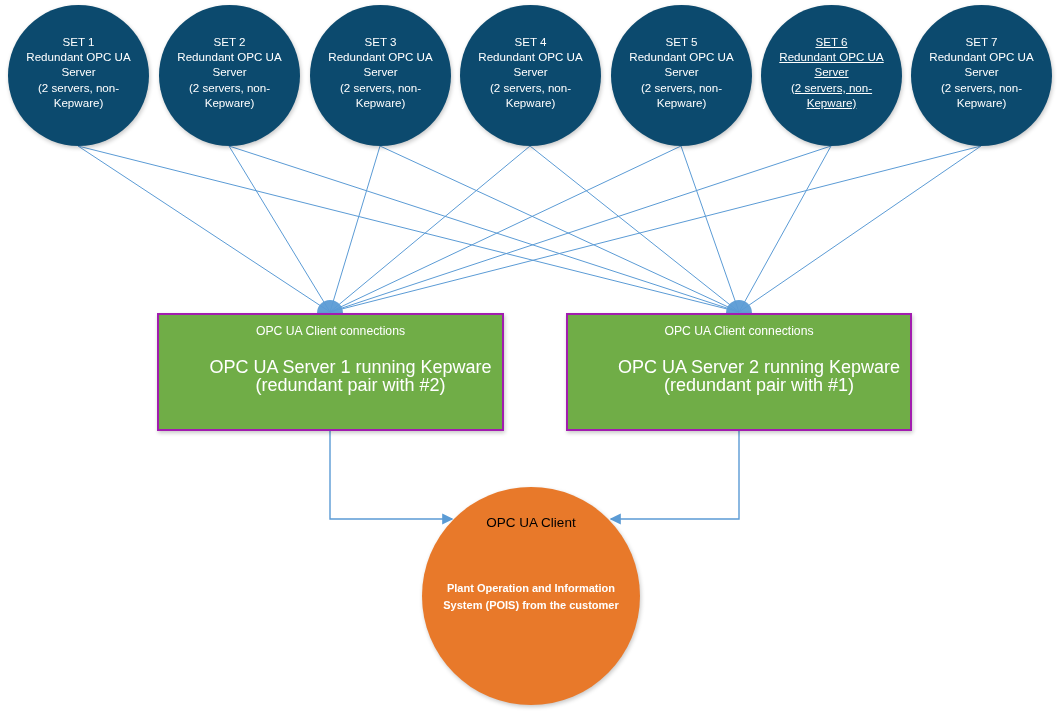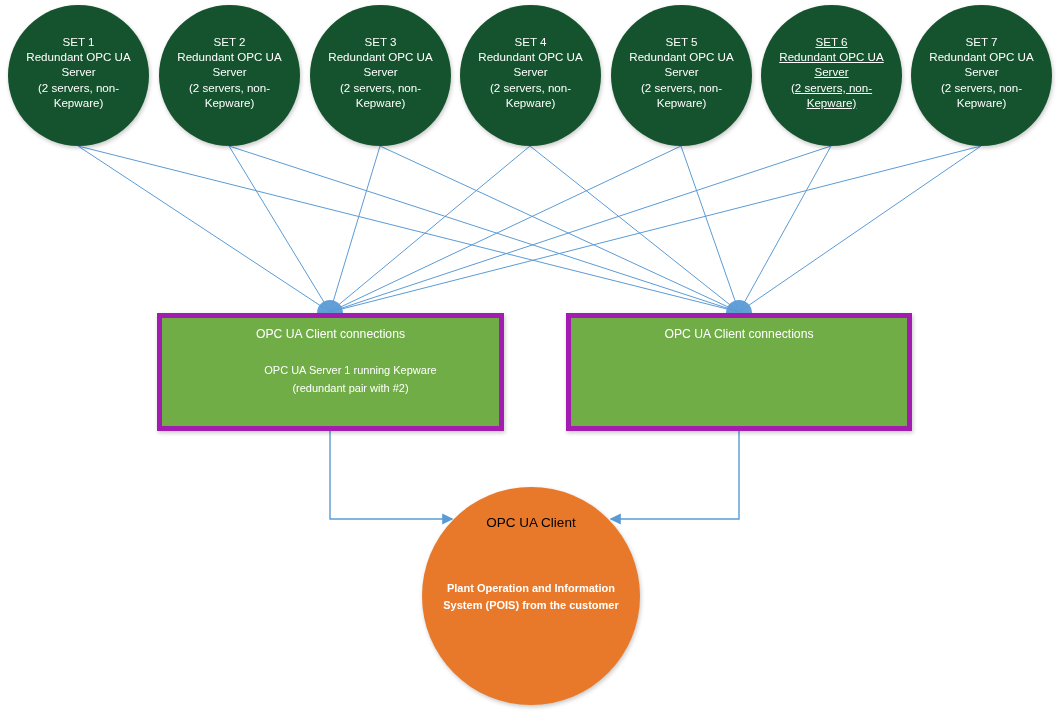--- a/index.html
+++ b/index.html
@@ -30,21 +30,21 @@
     display: flex;
     align-items: flex-start;
     justify-content: center;
     color: #ffffff;
     text-align: center;
     box-shadow: 1px 2px 4px rgba(0,0,0,0.22);
   }
   .set-circle {
     width: 141px;
     height: 141px;
-    background: #14532d;
+    background: #0c4a6e;
     font-size: 11.6px;
     line-height: 15.2px;
     padding-top: 29px;
   }
   .set-circle .label-inner {
     width: 118px;
   }
   .client-circle {
     width: 218px;
     height: 218px;
@@ -73,42 +73,42 @@
     top: 93px;
     text-align: center;
     font-size: 11px;
     line-height: 17px;
     font-weight: bold;
     color: #ffffff;
   }
   .server-box {
     position: absolute;
     background: #70AD47;
-    border: 5px solid #a21caf;
+    border: 2px solid #a21caf;
     box-sizing: border-box;
     box-shadow: 1px 2px 4px rgba(0,0,0,0.22);
     text-decoration: underline;
   }
   .box-head {
     position: absolute;
     left: 0;
     right: 0;
     top: 9px;
     text-align: center;
     color: #ffffff;
     font-size: 12.2px;
   }
   .box-body {
     position: absolute;
     left: 0;
     right: 0;
     top: 43px;
     text-align: center;
     color: #ffffff;
-    font-size: 11px;
+    font-size: 18px;
     line-height: 18px;
     margin-left: 40px;
   }
 </style>
 </head>
 <body>
 
 <div id="canvas">
 
   <svg id="wires" viewBox="0 0 1062 719">
@@ -210,20 +210,24 @@
   <div class="server-box" style="left:157px; top:313px; width:347px; height:118px;">
     <div class="box-head">OPC UA Client connections</div>
     <div class="box-body">
       <div>OPC UA Server 1 running Kepware</div>
       <div>(redundant pair with #2)</div>
     </div>
   </div>
 
   <div class="server-box" style="left:566px; top:313px; width:346px; height:118px;">
     <div class="box-head">OPC UA Client connections</div>
+    <div class="box-body">
+      <div>OPC UA Server 2 running Kepware</div>
+      <div>(redundant pair with #1)</div>
+    </div>
   </div>
 
   <div class="node-circle client-circle" style="left:422px; top:487px;">
     <div class="client-inner">
       <div class="client-title">OPC UA Client</div>
       <div class="client-body">
         <div>Plant Operation and Information</div>
         <div>System (POIS) from the customer</div>
       </div>
     </div>

